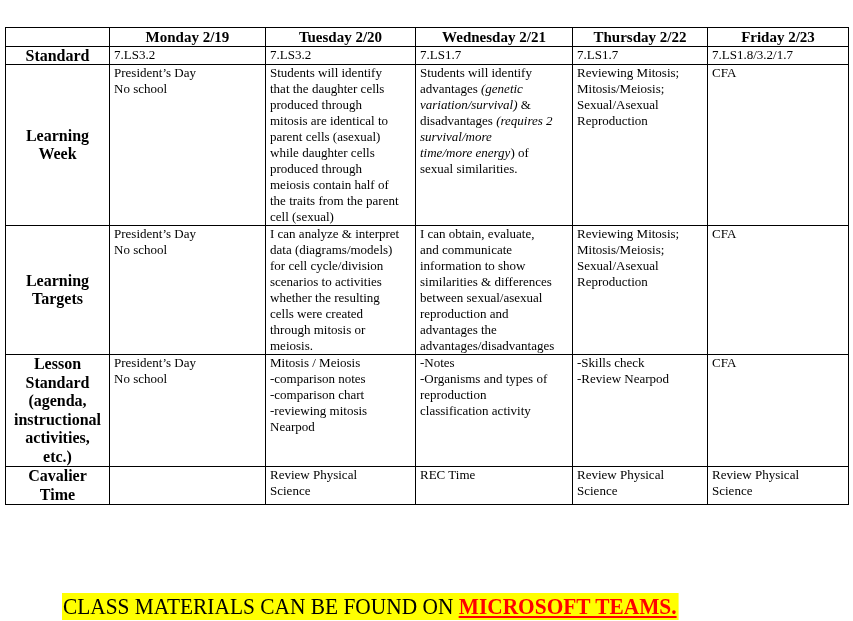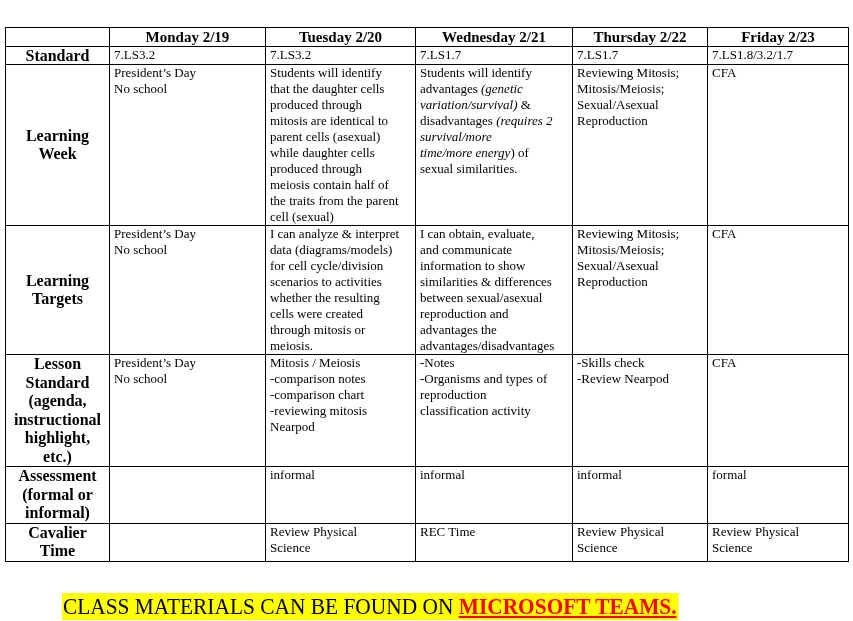--- a/index.html
+++ b/index.html
@@ -169,21 +169,21 @@
         <td>
           <span class="cell-line">CFA</span>
         </td>
       </tr>
       <tr style="height: 110px;">
         <td class="rowhead">
           <span class="cell-line">Lesson</span>
           <span class="cell-line">Standard</span>
           <span class="cell-line">(agenda,</span>
           <span class="cell-line">instructional</span>
-          <span class="cell-line">highlight,</span>
+          <span class="cell-line">activities,</span>
           <span class="cell-line">etc.)</span>
         </td>
         <td>
           <span class="cell-line">President’s Day</span>
           <span class="cell-line">No school</span>
         </td>
         <td>
           <span class="cell-line">Mitosis / Meiosis</span>
           <span class="cell-line">-comparison notes</span>
           <span class="cell-line">-comparison chart</span>
@@ -197,40 +197,20 @@
           <span class="cell-line">classification activity</span>
         </td>
         <td>
           <span class="cell-line">-Skills check</span>
           <span class="cell-line">-Review Nearpod</span>
         </td>
         <td>
           <span class="cell-line">CFA</span>
         </td>
       </tr>
-      <tr style="height: 55px;">
-        <td class="rowhead assess">
-          <span class="cell-line">Assessment</span>
-          <span class="cell-line">(formal or</span>
-          <span class="cell-line">informal)</span>
-        </td>
-        <td></td>
-        <td>
-          <span class="cell-line">informal</span>
-        </td>
-        <td>
-          <span class="cell-line">informal</span>
-        </td>
-        <td>
-          <span class="cell-line">informal</span>
-        </td>
-        <td>
-          <span class="cell-line">formal</span>
-        </td>
-      </tr>
       <tr style="height: 38px;">
         <td class="rowhead">
           <span class="cell-line">Cavalier</span>
           <span class="cell-line">Time</span>
         </td>
         <td></td>
         <td>
           <span class="cell-line">Review Physical</span>
           <span class="cell-line">Science</span>
         </td>

